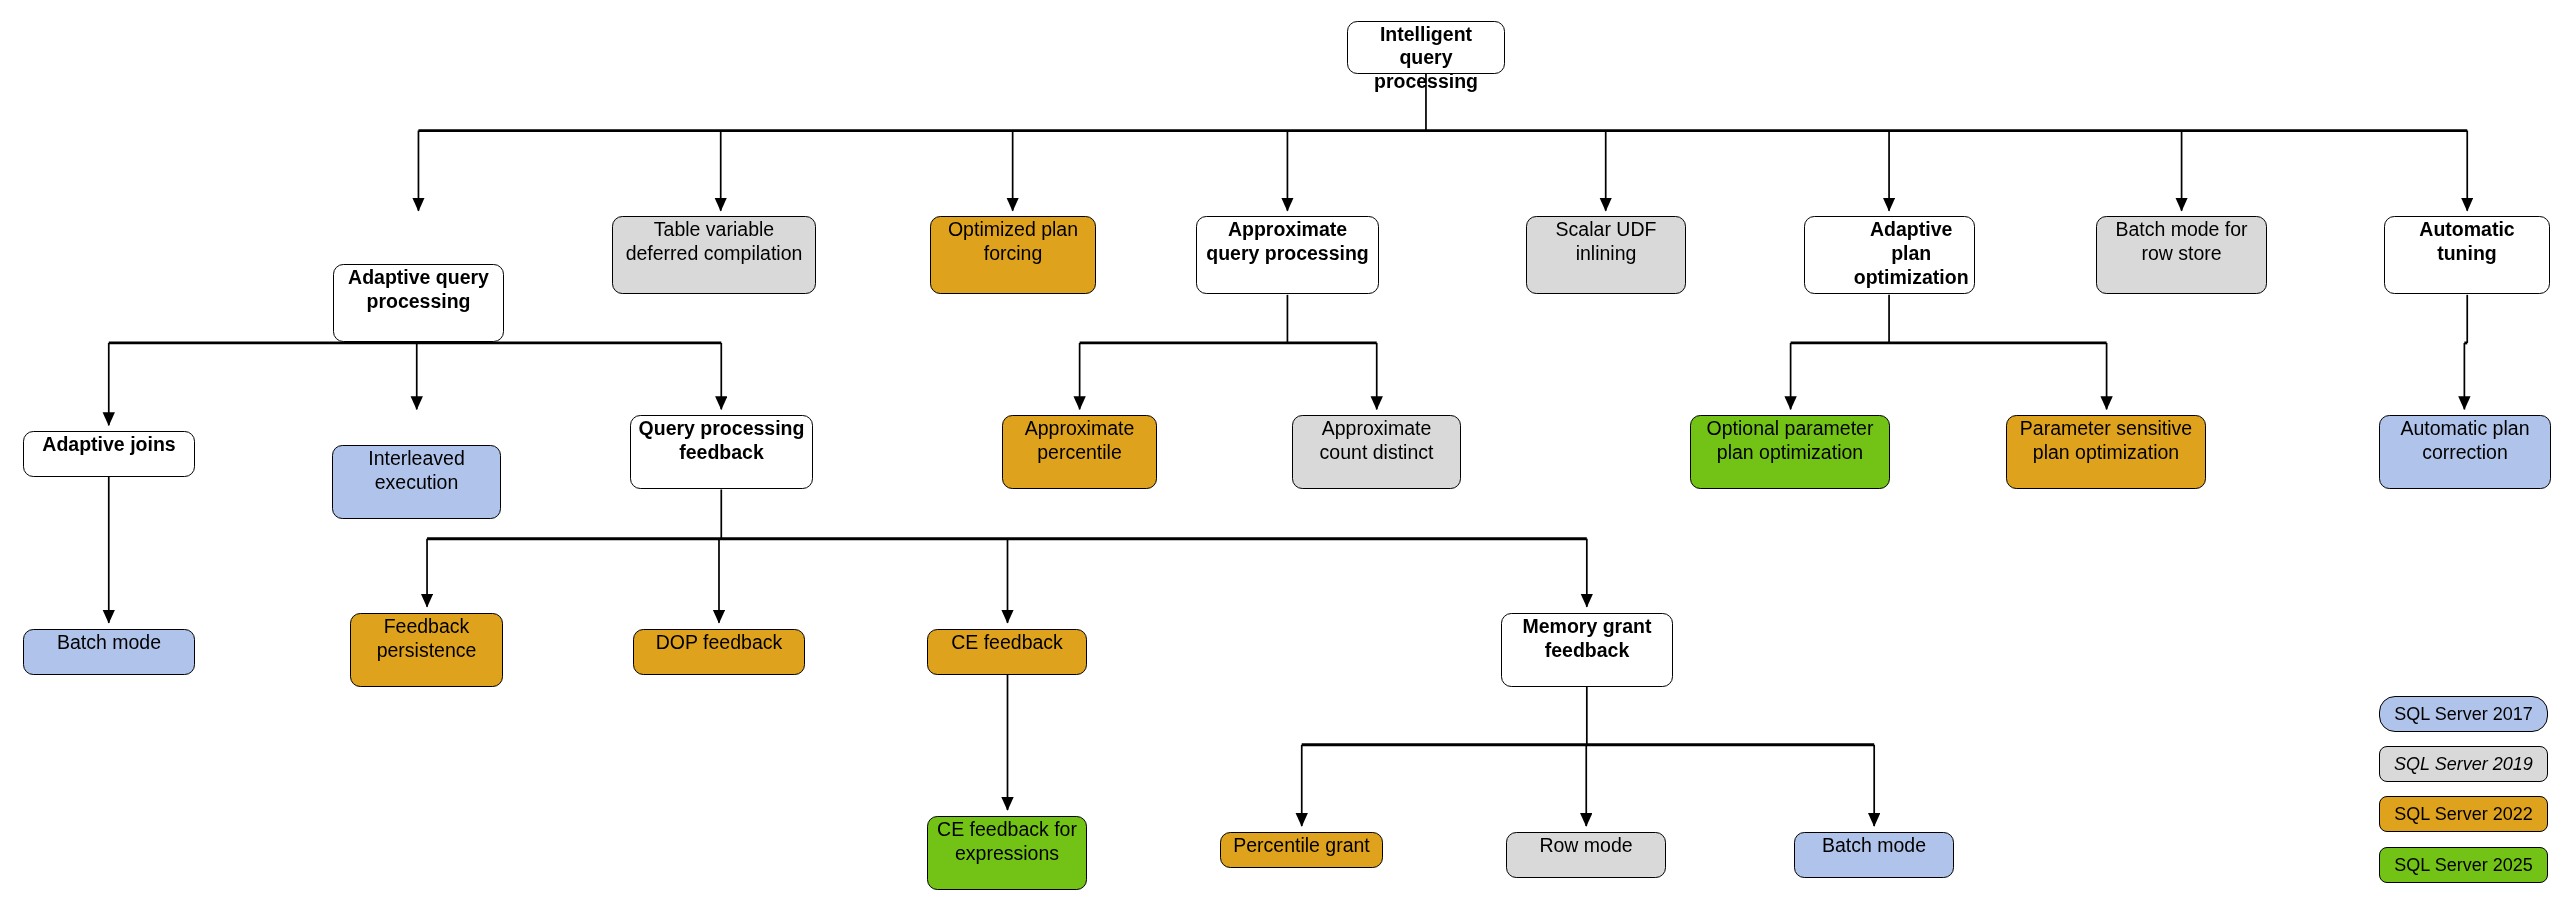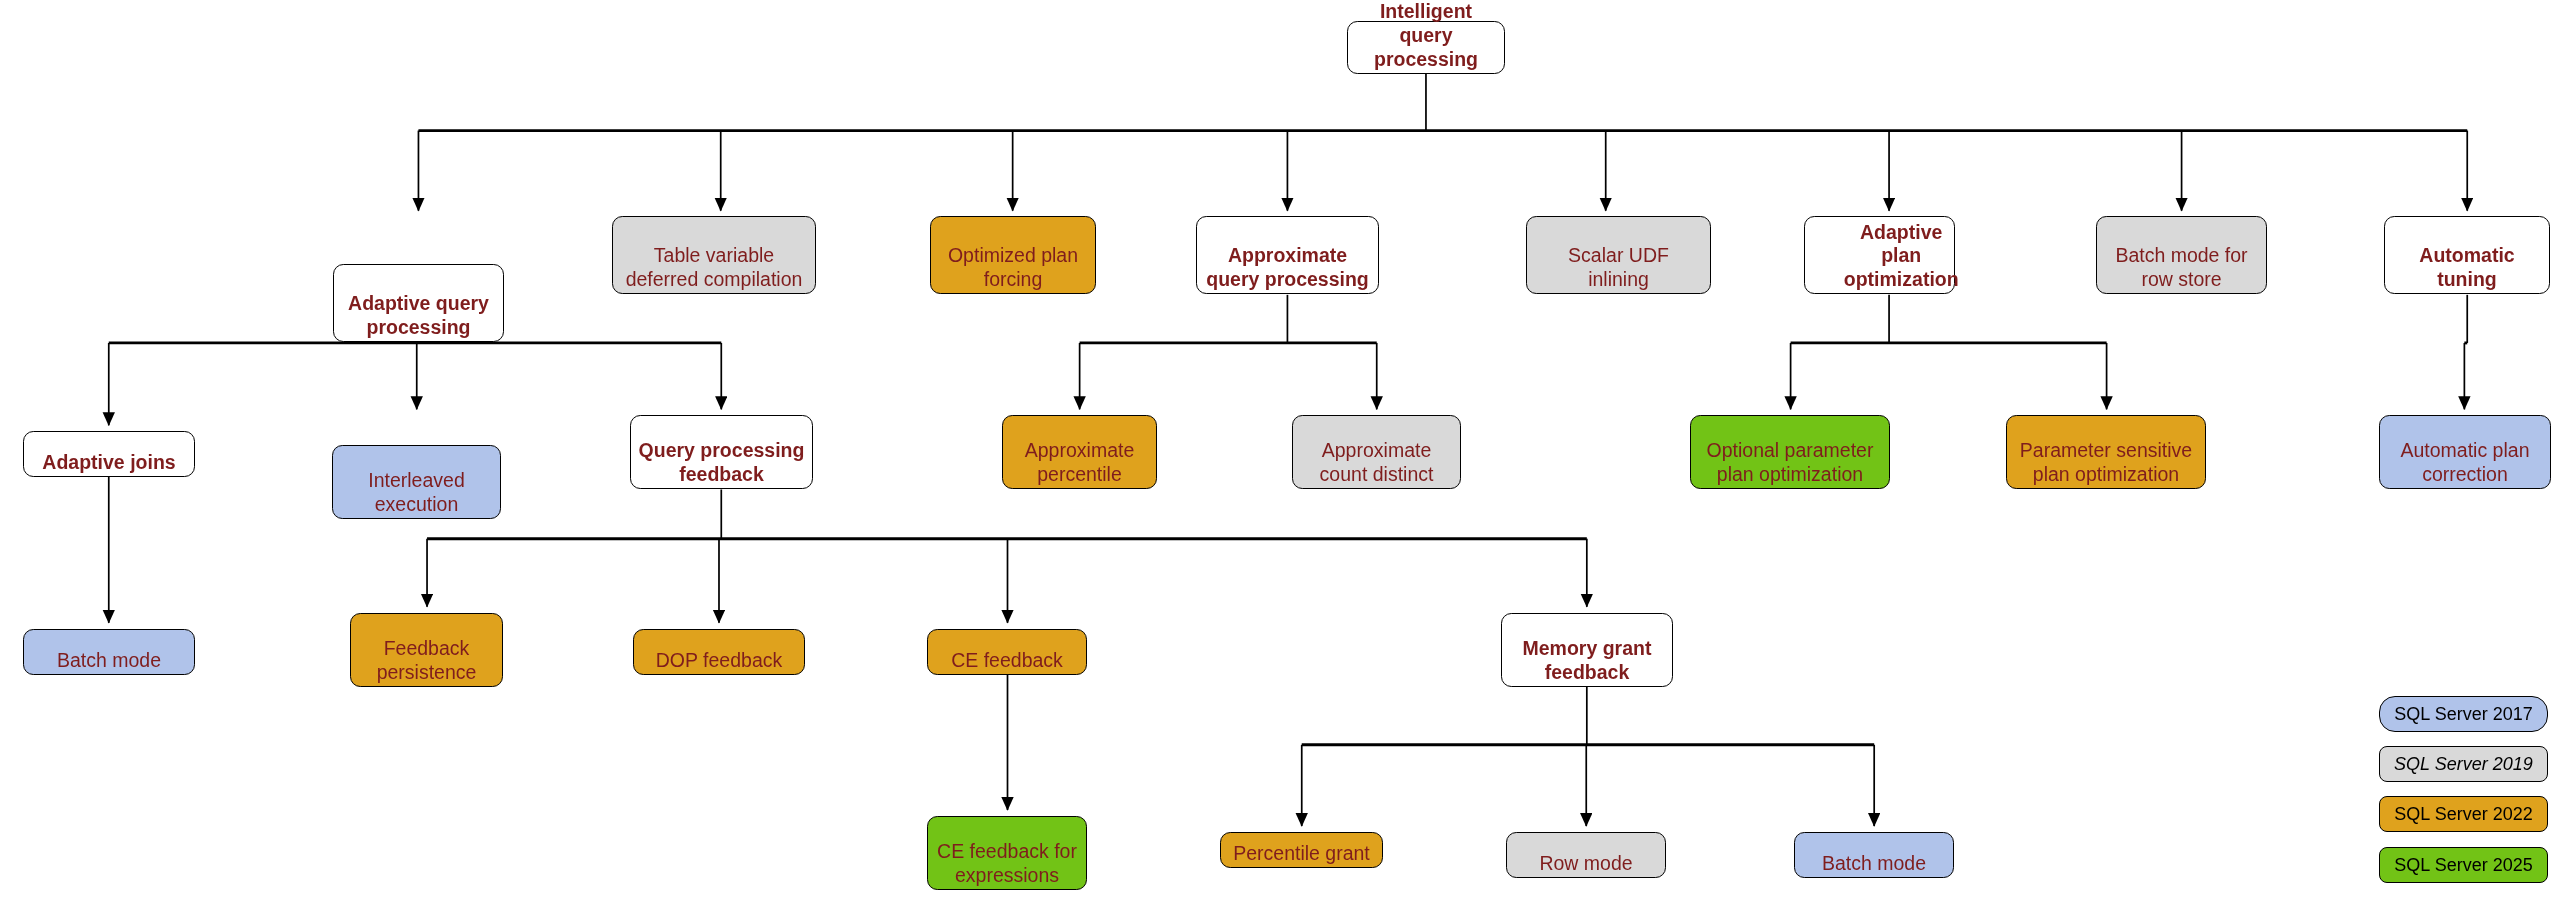--- a/index.html
+++ b/index.html
@@ -26,24 +26,24 @@
     width: 2576px;
     height: 916px;
     pointer-events: none;
   }
   .node {
     position: absolute;
     box-sizing: border-box;
     border: 1.7px solid #000000;
     border-radius: 10.3px;
     display: flex;
-    align-items: flex-end;
+    align-items: flex-start;
     justify-content: center;
     text-align: center;
-    color: #7f1d1d;
+    color: #000000;
     line-height: 1.22;
     padding: 1.1px 4.6px;
     white-space: pre-line;
     font-size: 19.5px;
   }
   .node.white  { background: #ffffff; font-weight: bold; }
   .node.gray   { background: #d9d9d9; font-weight: normal; }
   .node.orange { background: #dfa21d; font-weight: normal; }
   .node.blue   { background: #b0c3ea; font-weight: normal; }
   .node.green  { background: #72c316; font-weight: normal; }
@@ -121,23 +121,23 @@
       <div class="node white" style="left: 1347px; top: 20.6px; width: 158px; height: 53px;"><span>Intelligent query
 processing</span></div>
       <div class="node white" style="left: 333px; top: 216px; width: 171px; height: 78px; margin-top: 48px;"><span>Adaptive query
 processing</span></div>
       <div class="node gray" style="left: 612px; top: 216px; width: 204px; height: 78px;"><span>Table variable
 deferred compilation</span></div>
       <div class="node orange" style="left: 930px; top: 216px; width: 166px; height: 78px;"><span>Optimized plan
 forcing</span></div>
       <div class="node white" style="left: 1196px; top: 216px; width: 183px; height: 78px;"><span>Approximate
 query processing</span></div>
-      <div class="node gray" style="left: 1526px; top: 216px; width: 185px; height: 78px;"><span>Scalar UDF
+      <div class="node gray" style="left: 1526px; top: 216px; width: 160px; height: 78px;"><span>Scalar UDF
 inlining</span></div>
-      <div class="node white" style="left: 1804px; top: 216px; width: 151px; height: 78px; padding-left: 48px;"><span>Adaptive plan
+      <div class="node white" style="left: 1804px; top: 216px; width: 171px; height: 78px; padding-left: 48px;"><span>Adaptive plan
 optimization</span></div>
       <div class="node gray" style="left: 2096px; top: 216px; width: 171px; height: 78px;"><span>Batch mode for
 row store</span></div>
       <div class="node white" style="left: 2384px; top: 216px; width: 166px; height: 78px;"><span>Automatic
 tuning</span></div>
       <div class="node white" style="left: 23px; top: 431px; width: 172px; height: 46px;"><span>Adaptive joins</span></div>
       <div class="node blue" style="left: 332px; top: 415px; width: 169px; height: 74px; margin-top: 30px;"><span>Interleaved
 execution</span></div>
       <div class="node white" style="left: 630px; top: 415px; width: 183px; height: 74px;"><span>Query processing
 feedback</span></div>

